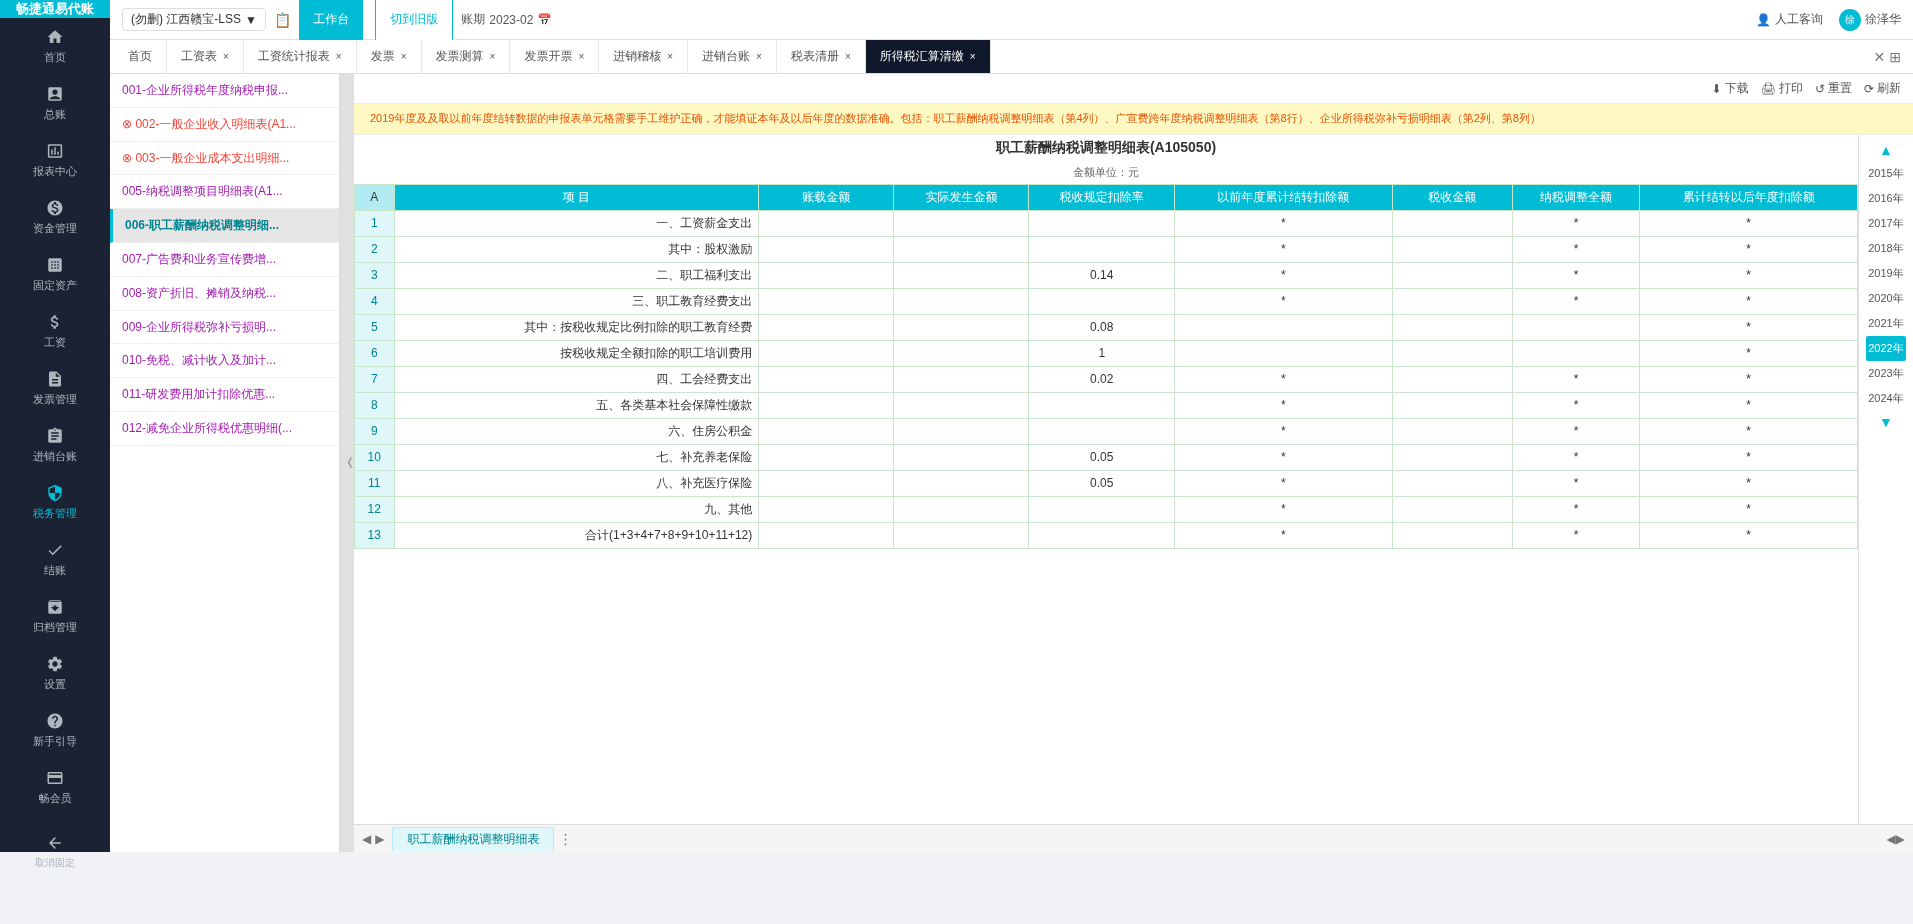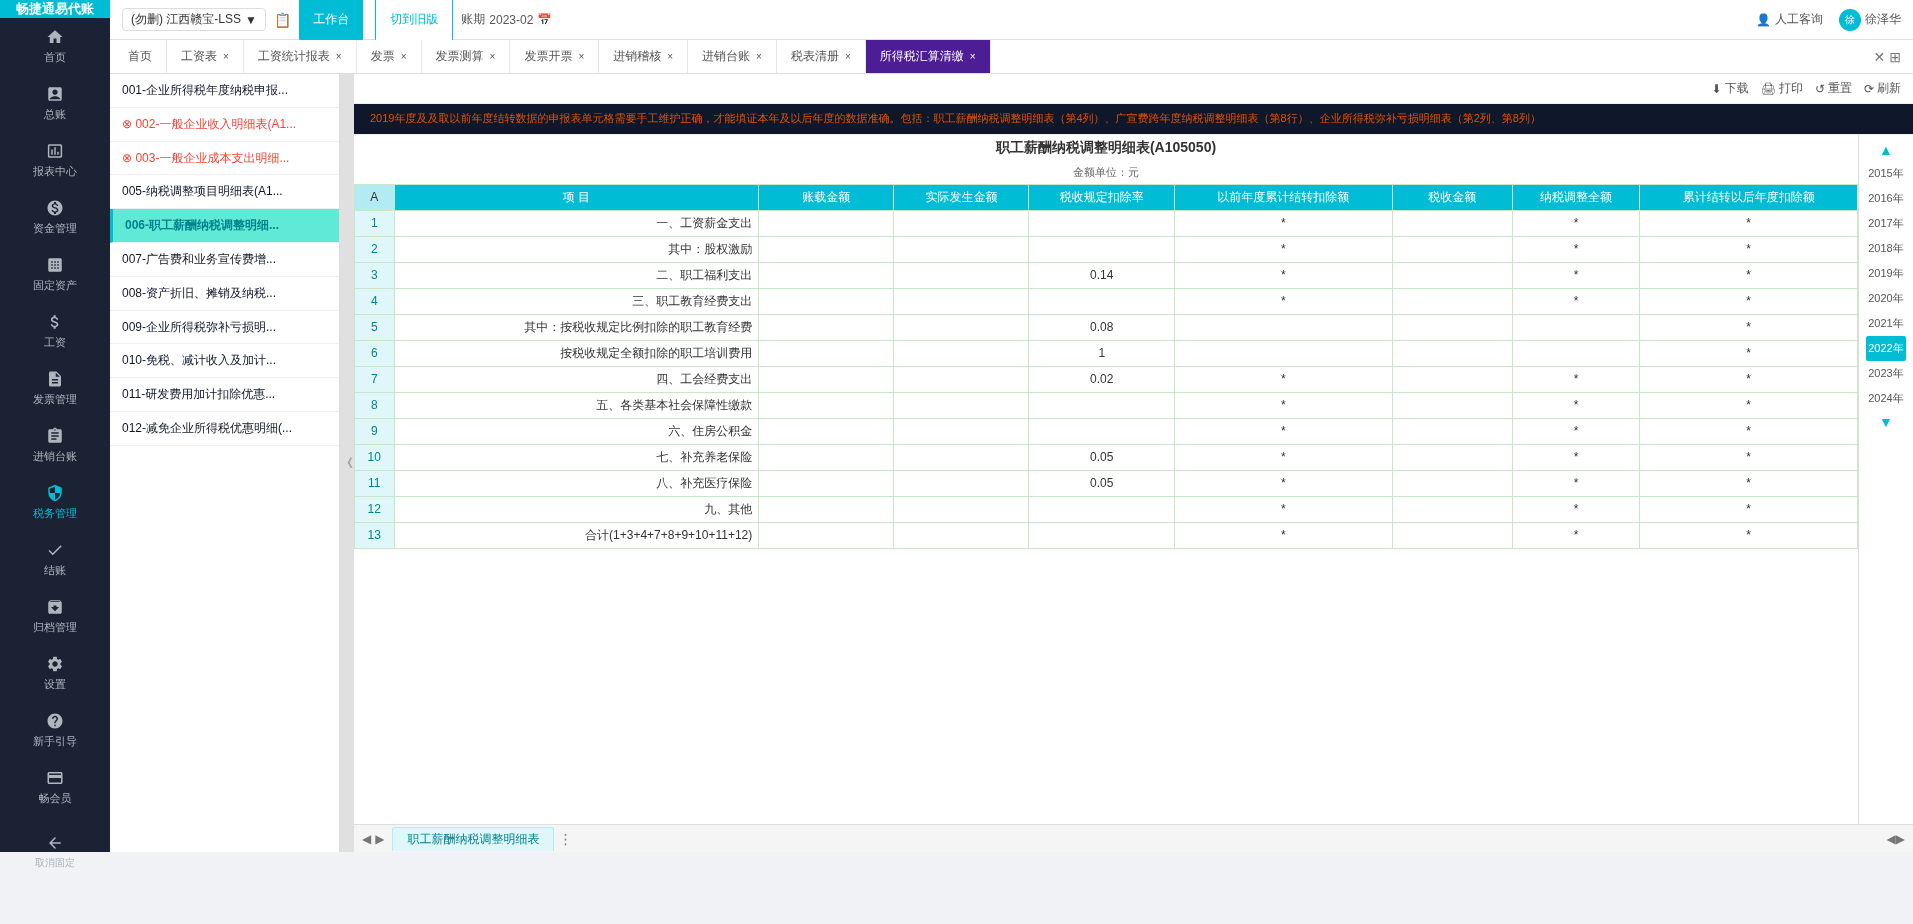--- a/index.html
+++ b/index.html
@@ -25,46 +25,46 @@
     .topbar-company { display: flex; align-items: center; gap: 4px; border: 1px solid #ddd; border-radius: 4px; padding: 2px 8px; font-size: 12px; color: #333; cursor: pointer; }
     .topbar-btn { background: #00bcd4; color: white; border: none; border-radius: 4px; padding: 14px 14px; font-size: 12px; cursor: pointer; }
     .topbar-btn.outline { background: white; color: #00bcd4; border: 1px solid #00bcd4; margin-left: 4px; }
     .topbar-period { display: flex; align-items: center; gap: 4px; color: #555; font-size: 12px; }
     .topbar-right { margin-left: auto; display: flex; align-items: center; gap: 16px; color: #555; font-size: 12px; cursor: pointer; }
     .topbar-user { display: flex; align-items: center; gap: 4px; }
 
     
     .tabbar { background: #fff; display: flex; align-items: center; border-bottom: 1px solid #ddd; flex-shrink: 0; overflow: hidden; padding: 0 4px; }
     .tab { display: flex; align-items: center; gap: 4px; padding: 8px 14px; font-size: 12px; color: #555; cursor: pointer; border-right: 1px solid #e8e8e8; white-space: nowrap; }
-    .tab.active { background: #4c1d95; color: white; }
+    .tab.active { background: #0f172a; color: white; }
     .tab .close-x { font-size: 10px; margin-left: 2px; }
     .tab-actions { margin-left: auto; display: flex; align-items: center; gap: 4px; padding: 0 8px; }
     .tab-actions span { cursor: pointer; color: #777; font-size: 14px; }
 
     
     .content-area { flex: 1; display: flex; overflow: hidden; background: #f5f5f5; }
 
     
     .left-panel { width: 230px; background: #fff; border-right: 1px solid #ddd; overflow-y: auto; flex-shrink: 0; }
-    .left-panel-item { padding: 8px 12px; font-size: 12px; color: #0f172a; cursor: pointer; border-bottom: 1px solid #f0f0f0; line-height: 1.4; }
-    .left-panel-item.active { background: #5eead4; color: #00838f; font-weight: bold; border-left: 3px solid #00bcd4; }
+    .left-panel-item { padding: 8px 12px; font-size: 12px; color: #a21caf; cursor: pointer; border-bottom: 1px solid #f0f0f0; line-height: 1.4; }
+    .left-panel-item.active { background: #e5e5e5; color: #00838f; font-weight: bold; border-left: 3px solid #00bcd4; }
     .left-panel-item.error { color: #f44336; }
 
     
     .collapse-btn { width: 14px; background: #e0e0e0; display: flex; align-items: center; justify-content: center; cursor: pointer; color: #666; font-size: 12px; flex-shrink: 0; }
 
     
     .right-main { flex: 1; display: flex; flex-direction: column; overflow: hidden; }
 
     
     .toolbar-row { background: #fff; padding: 6px 12px; display: flex; align-items: center; gap: 12px; border-bottom: 1px solid #eee; flex-shrink: 0; justify-content: flex-end; }
     .toolbar-btn { display: flex; align-items: center; gap: 3px; color: #555; font-size: 12px; cursor: pointer; }
 
     
-    .warning-bar { background: #0f172a; padding: 6px 16px; font-size: 11px; color: #e65100; border-bottom: 1px solid #eee; line-height: 1.6; flex-shrink: 0; }
+    .warning-bar { background: #fef9c3; padding: 6px 16px; font-size: 11px; color: #e65100; border-bottom: 1px solid #eee; line-height: 1.6; flex-shrink: 0; }
 
     
     .table-container { flex: 1; overflow: auto; background: #fff; position: relative; }
     table { border-collapse: collapse; width: 100%; font-size: 12px; }
     table th, table td { border: 1px solid #c8e6c9; padding: 4px 6px; text-align: center; white-space: nowrap; }
     table thead th { background: #00bcd4; color: white; font-weight: normal; }
     table thead th.header-title { background: white; color: #333; font-size: 14px; font-weight: bold; border: none; }
     table thead th.header-unit { background: white; color: #666; font-size: 11px; text-align: center; border: none; }
     table tbody td { background: white; }
     table tbody td.row-num { background: #e0f7fa; color: #00838f; }

